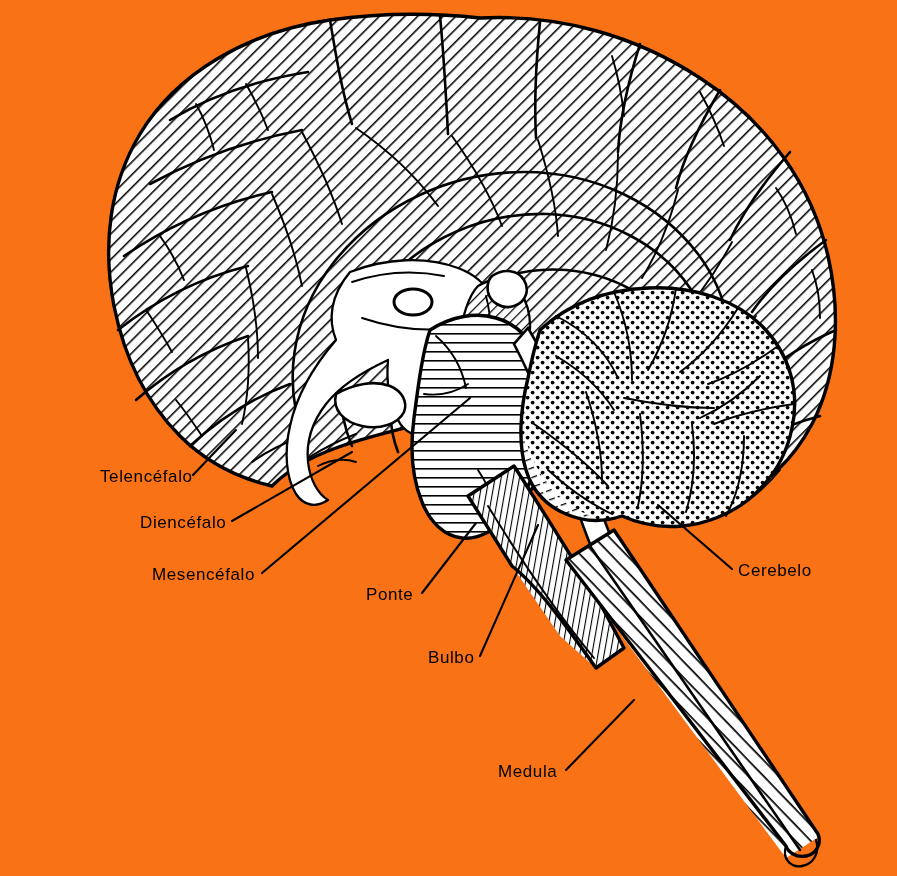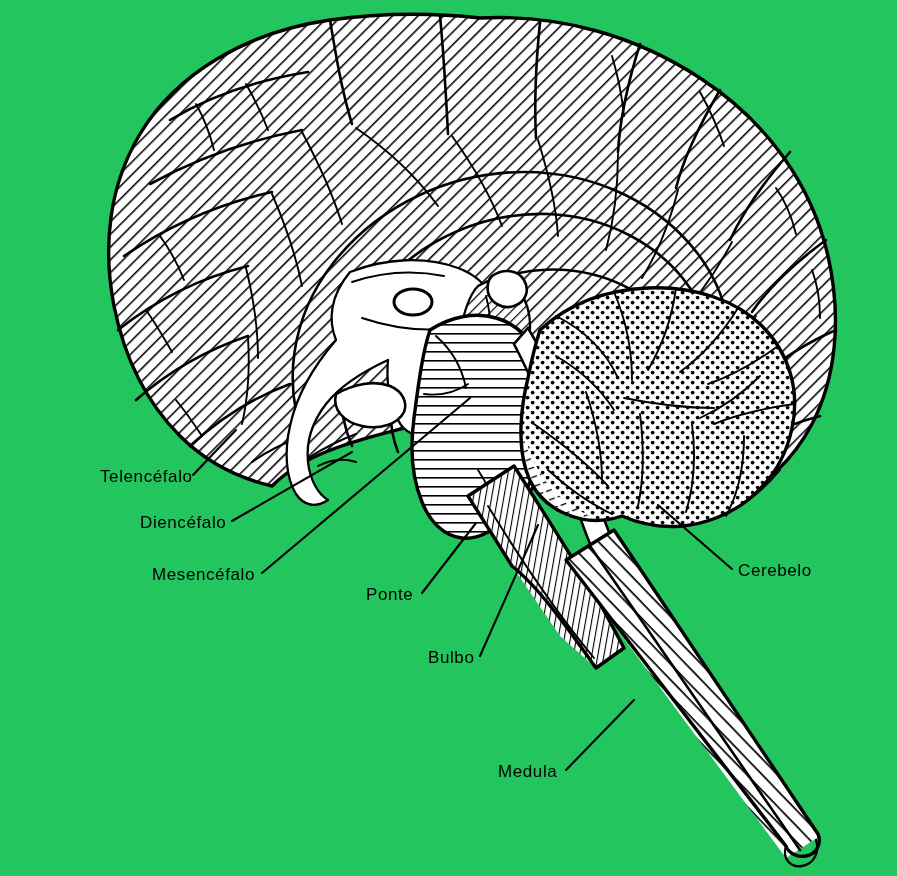--- a/index.html
+++ b/index.html
@@ -1,18 +1,18 @@
 <!DOCTYPE html>
 <html><head>
 <meta charset="utf-8">
 <style>
   html,body{margin:0;padding:0;background:#ffffff;}
   body{width:897px;height:876px;overflow:hidden;
        font-family:"Liberation Sans","DejaVu Sans",sans-serif;}
-  #figure{position:relative;width:897px;height:876px;background:#22c55e;}
+  #figure{position:relative;width:897px;height:876px;background:#f97316;}
   svg#diagram{display:block;width:897px;height:876px;}
   .lbl{font-family:"Liberation Sans","DejaVu Sans",sans-serif;
        font-size:17px;fill:#000000;letter-spacing:0.6px;}
   .leader{stroke:#000000;stroke-width:2.1;fill:none;stroke-linecap:round;}
   .outline{fill:none;stroke:#000000;stroke-width:3.4;stroke-linejoin:round;stroke-linecap:round;}
   .outline-thin{fill:none;stroke:#000000;stroke-width:2.3;stroke-linejoin:round;stroke-linecap:round;}
   .sulcus{fill:none;stroke:#000000;stroke-width:2.6;stroke-linecap:round;stroke-linejoin:round;}
   .sulcus-fine{fill:none;stroke:#000000;stroke-width:1.9;stroke-linecap:round;stroke-linejoin:round;}
   .white{fill:#ffffff;}
 </style>

